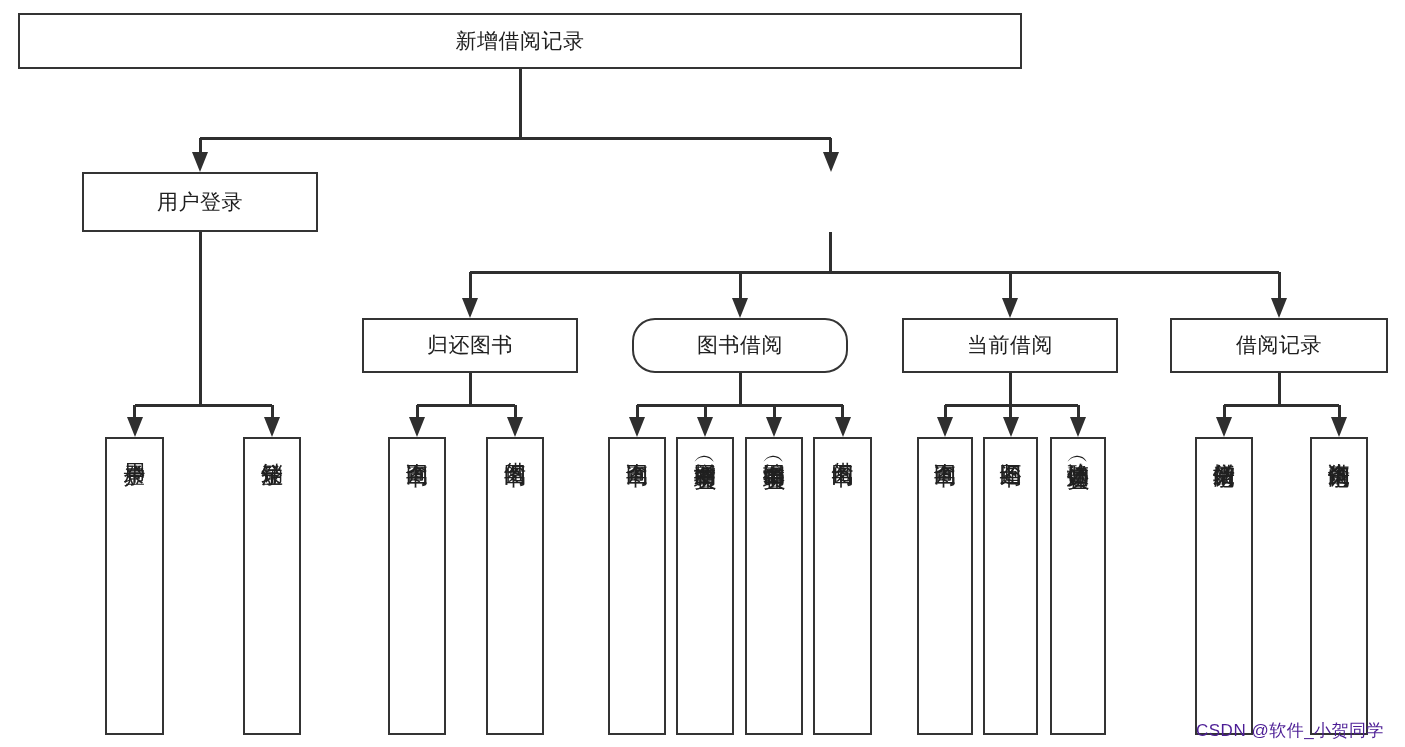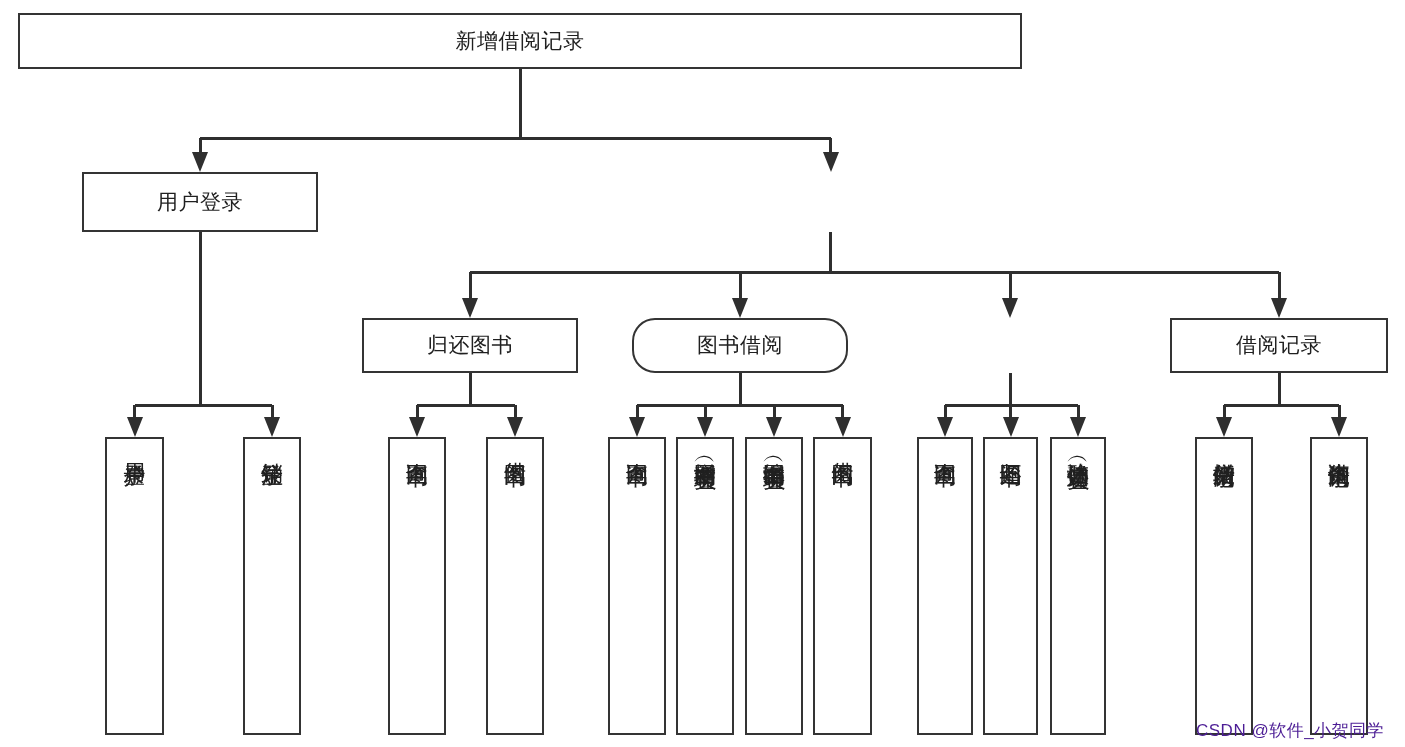--- a/index.html
+++ b/index.html
@@ -81,20 +81,23 @@
 
   <div class="node" id="node-l1-0" style="left: 82px; top: 172px; width: 236px; height: 60px;">
     <span class="lbl">用户登录</span>
   </div>
 
   <div class="node" id="node-l2-0" style="left: 362px; top: 318px; width: 216px; height: 55px;">
     <span class="lbl">归还图书</span>
   </div>
   <div class="node" id="node-l2-1" style="left: 632px; top: 318px; width: 216px; height: 55px; border-radius: 23px;">
     <span class="lbl">图书借阅</span>
+  </div>
+  <div class="node" id="node-l2-2" style="left: 902px; top: 318px; width: 216px; height: 55px;">
+    <span class="lbl">当前借阅</span>
   </div>
   <div class="node" id="node-l2-3" style="left: 1170px; top: 318px; width: 218px; height: 55px;">
     <span class="lbl">借阅记录</span>
   </div>
 
   <div class="node leaf" id="leaf-0" style="left: 105px; top: 437px; width: 59px; height: 298px;">
       <span class="lbl">用户登录</span>
     </div>
   <div class="node leaf" id="leaf-1" style="left: 243px; top: 437px; width: 58px; height: 298px;">
       <span class="lbl">注销登录</span>

